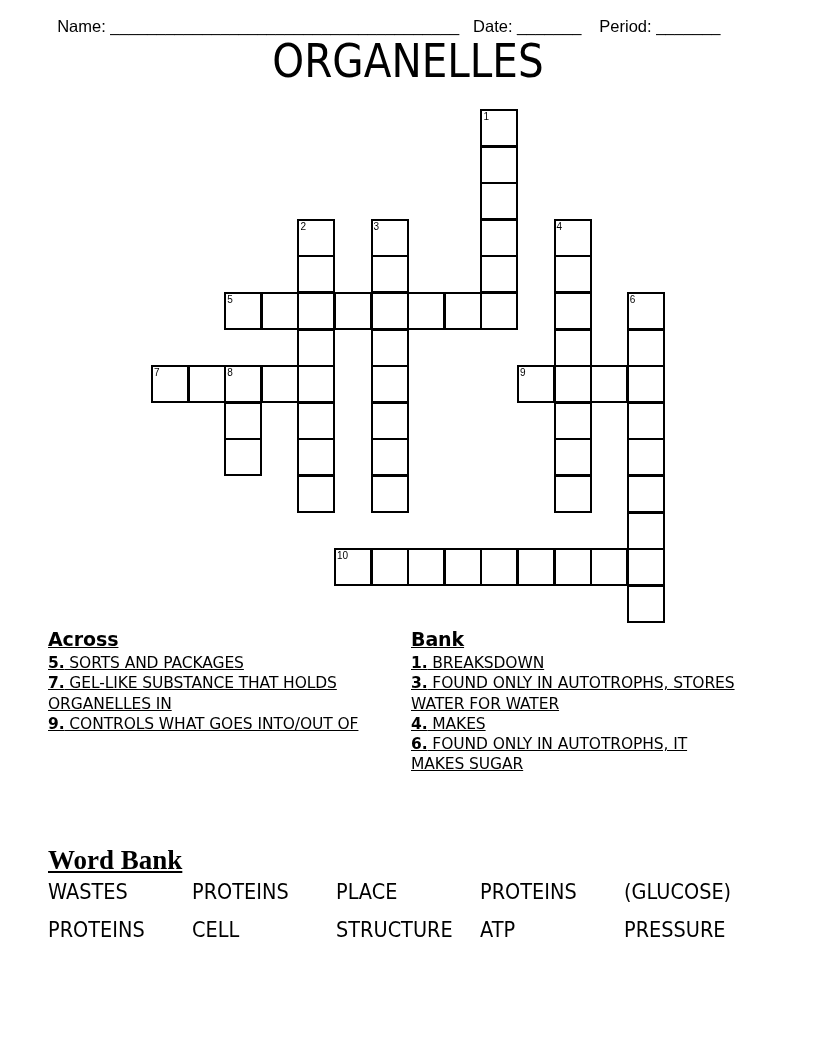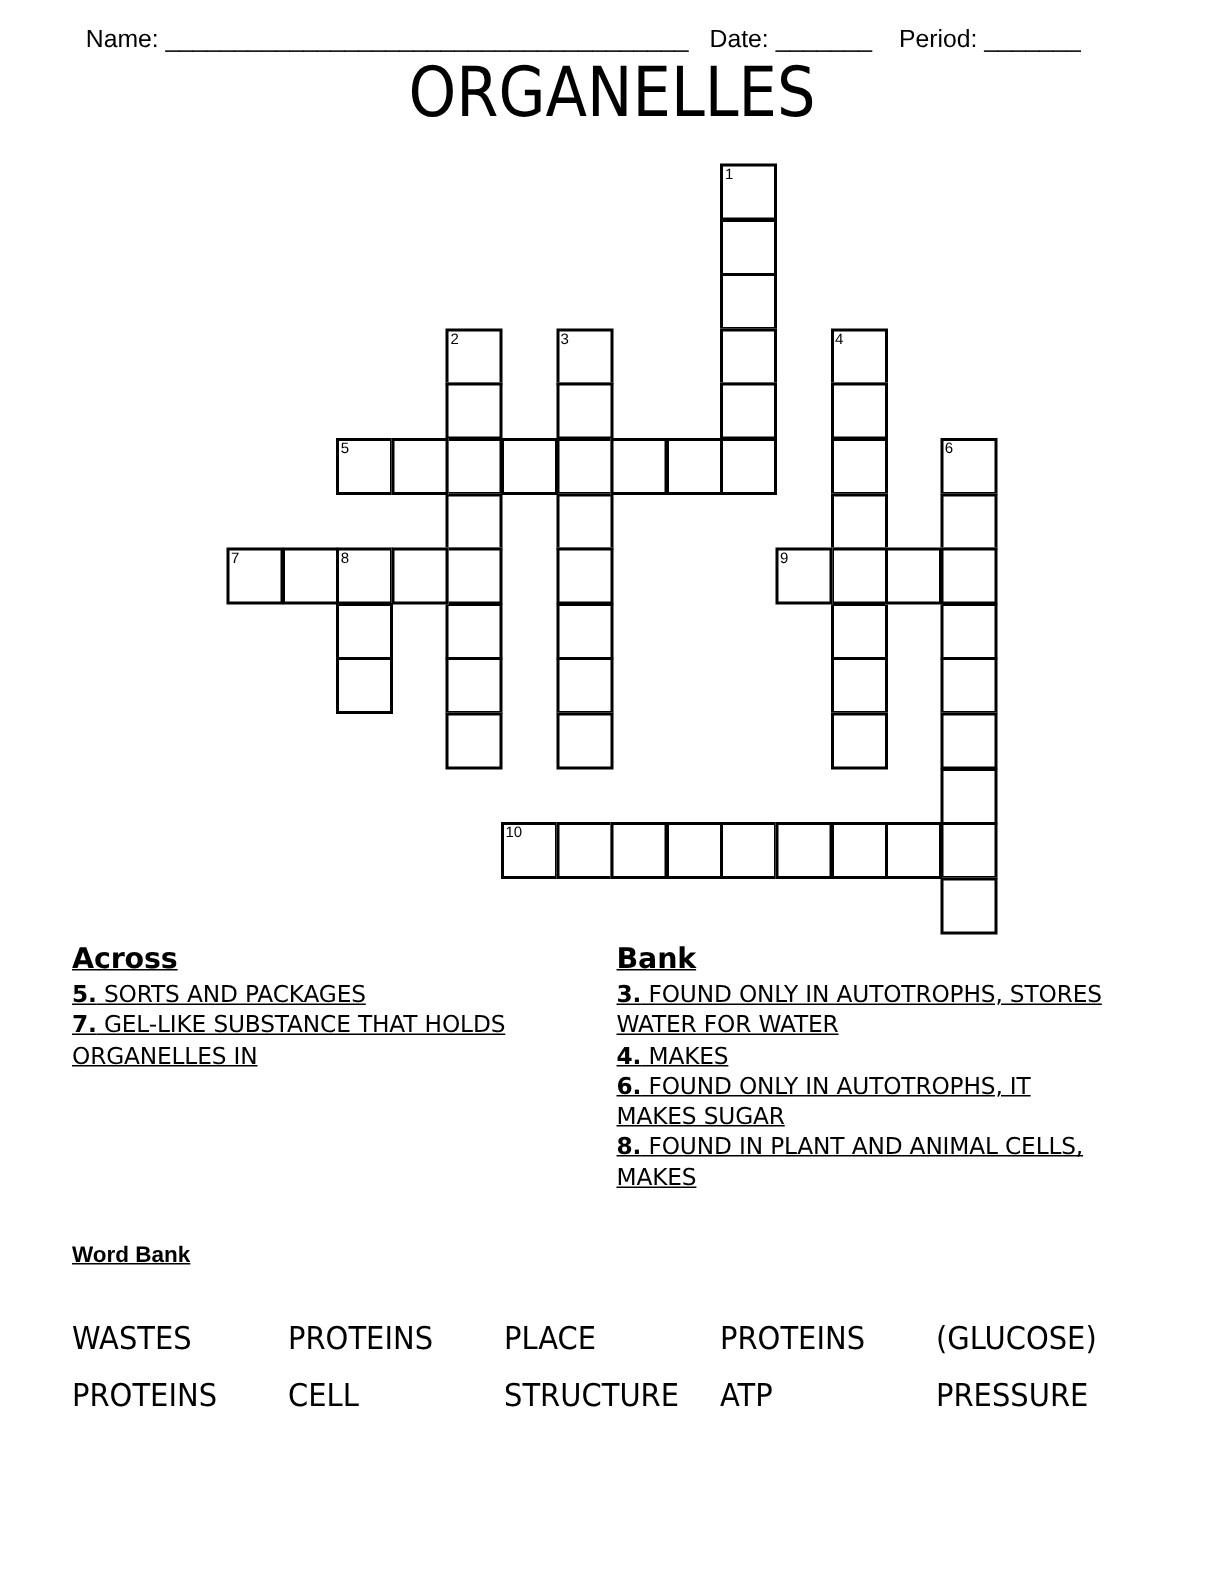--- a/index.html
+++ b/index.html
@@ -9,21 +9,21 @@
   .title { position: absolute; top: 34px; left: 0; width: 816px; text-align: center; font-family: "DejaVu Sans", sans-serif; font-size: 46px; letter-spacing: 0px; transform: scaleX(0.88); transform-origin: 408px 0; }
   .grid { position: absolute; left: 0; top: 0; }
   .cell { position: absolute; width: 36.6px; height: 36.6px; box-sizing: border-box; border: 2px solid #000; background: #fff; margin-left: -1px; margin-top: -1px; }
   .cell .num { position: absolute; top: 0px; left: 1px; font-family: "Liberation Sans", sans-serif; font-size: 10px; line-height: 11px; }
   .clues { position: absolute; top: 628px; font-family: "DejaVu Sans", sans-serif; font-size: 15.5px; line-height: 20.3px; letter-spacing: -0.1px; }
   .clues h3 { margin: 0 0 3px 0; font-size: 19px; font-weight: bold; text-decoration: underline; line-height: 22px; }
   .clue { margin: 0; text-decoration: underline; }
   .clue b { font-weight: bold; }
   .across { left: 48px; width: 355px; }
   .down { left: 411px; width: 330px; }
-  .wordbank-title { position: absolute; top: 828px; left: 48px; font-family: Liberation Sans, sans-serif; font-size: 15px; font-weight: bold; text-decoration: underline; }
+  .wordbank-title { position: absolute; top: 845px; left: 48px; font-family: Liberation Serif, serif; font-size: 27px; font-weight: bold; text-decoration: underline; }
   .wordbank { position: absolute; top: 880px; left: 48px; display: grid; grid-template-columns: 144px 144px 144px 144px 144px; row-gap: 13px; font-family: "DejaVu Sans", sans-serif; font-size: 21px; line-height: 25px; }
   .wordbank span { display: block; transform: scaleX(0.92); transform-origin: 0 0; white-space: nowrap; }
 </style>
 </head>
 <body>
 
 <div class="header">
   <span>Name: ______________________________________</span><span style="width:14px"></span><span>Date: _______</span><span style="width:18px"></span><span>Period: _______</span>
 </div>
 
@@ -110,30 +110,31 @@
     <div class="cell" style="left: 518px; top: 549.2px; width: 38.1px; height: 38.1px;"></div>
     <div class="cell" style="left: 554.6px; top: 549.2px; width: 38.1px; height: 38.1px;"></div>
     <div class="cell" style="left: 591.2px; top: 549.2px; width: 38.1px; height: 38.1px;"></div>
   </div>
 
 <div class="clues across">
   <h3>Across</h3>
   <div id="across-list">
       <div class="clue"><b>5.</b><span> SORTS AND PACKAGES</span></div>
       <div class="clue"><b>7.</b><span> GEL-LIKE SUBSTANCE THAT HOLDS ORGANELLES IN</span></div>
+      <div class="clue"><b>9.</b><span> CONTROLS WHAT GOES INTO/OUT OF</span></div>
     </div>
 </div>
 
 <div class="clues down">
   <h3>Bank</h3>
   <div id="down-list">
+      <div class="clue"><b>1.</b><span> BREAKSDOWN</span></div>
       <div class="clue"><b>3.</b><span> FOUND ONLY IN AUTOTROPHS, STORES WATER FOR WATER</span></div>
       <div class="clue"><b>4.</b><span> MAKES</span></div>
       <div class="clue"><b>6.</b><span> FOUND ONLY IN AUTOTROPHS, IT MAKES SUGAR</span></div>
-      <div class="clue"><b>8.</b><span> FOUND IN PLANT AND ANIMAL CELLS, MAKES</span></div>
     </div>
 </div>
 
 <div class="wordbank-title">Word Bank</div>
 <div class="wordbank" id="wordbank">
     <span>WASTES</span>
     <span>PROTEINS</span>
     <span>PLACE</span>
     <span>PROTEINS</span>
     <span>(GLUCOSE)</span>

